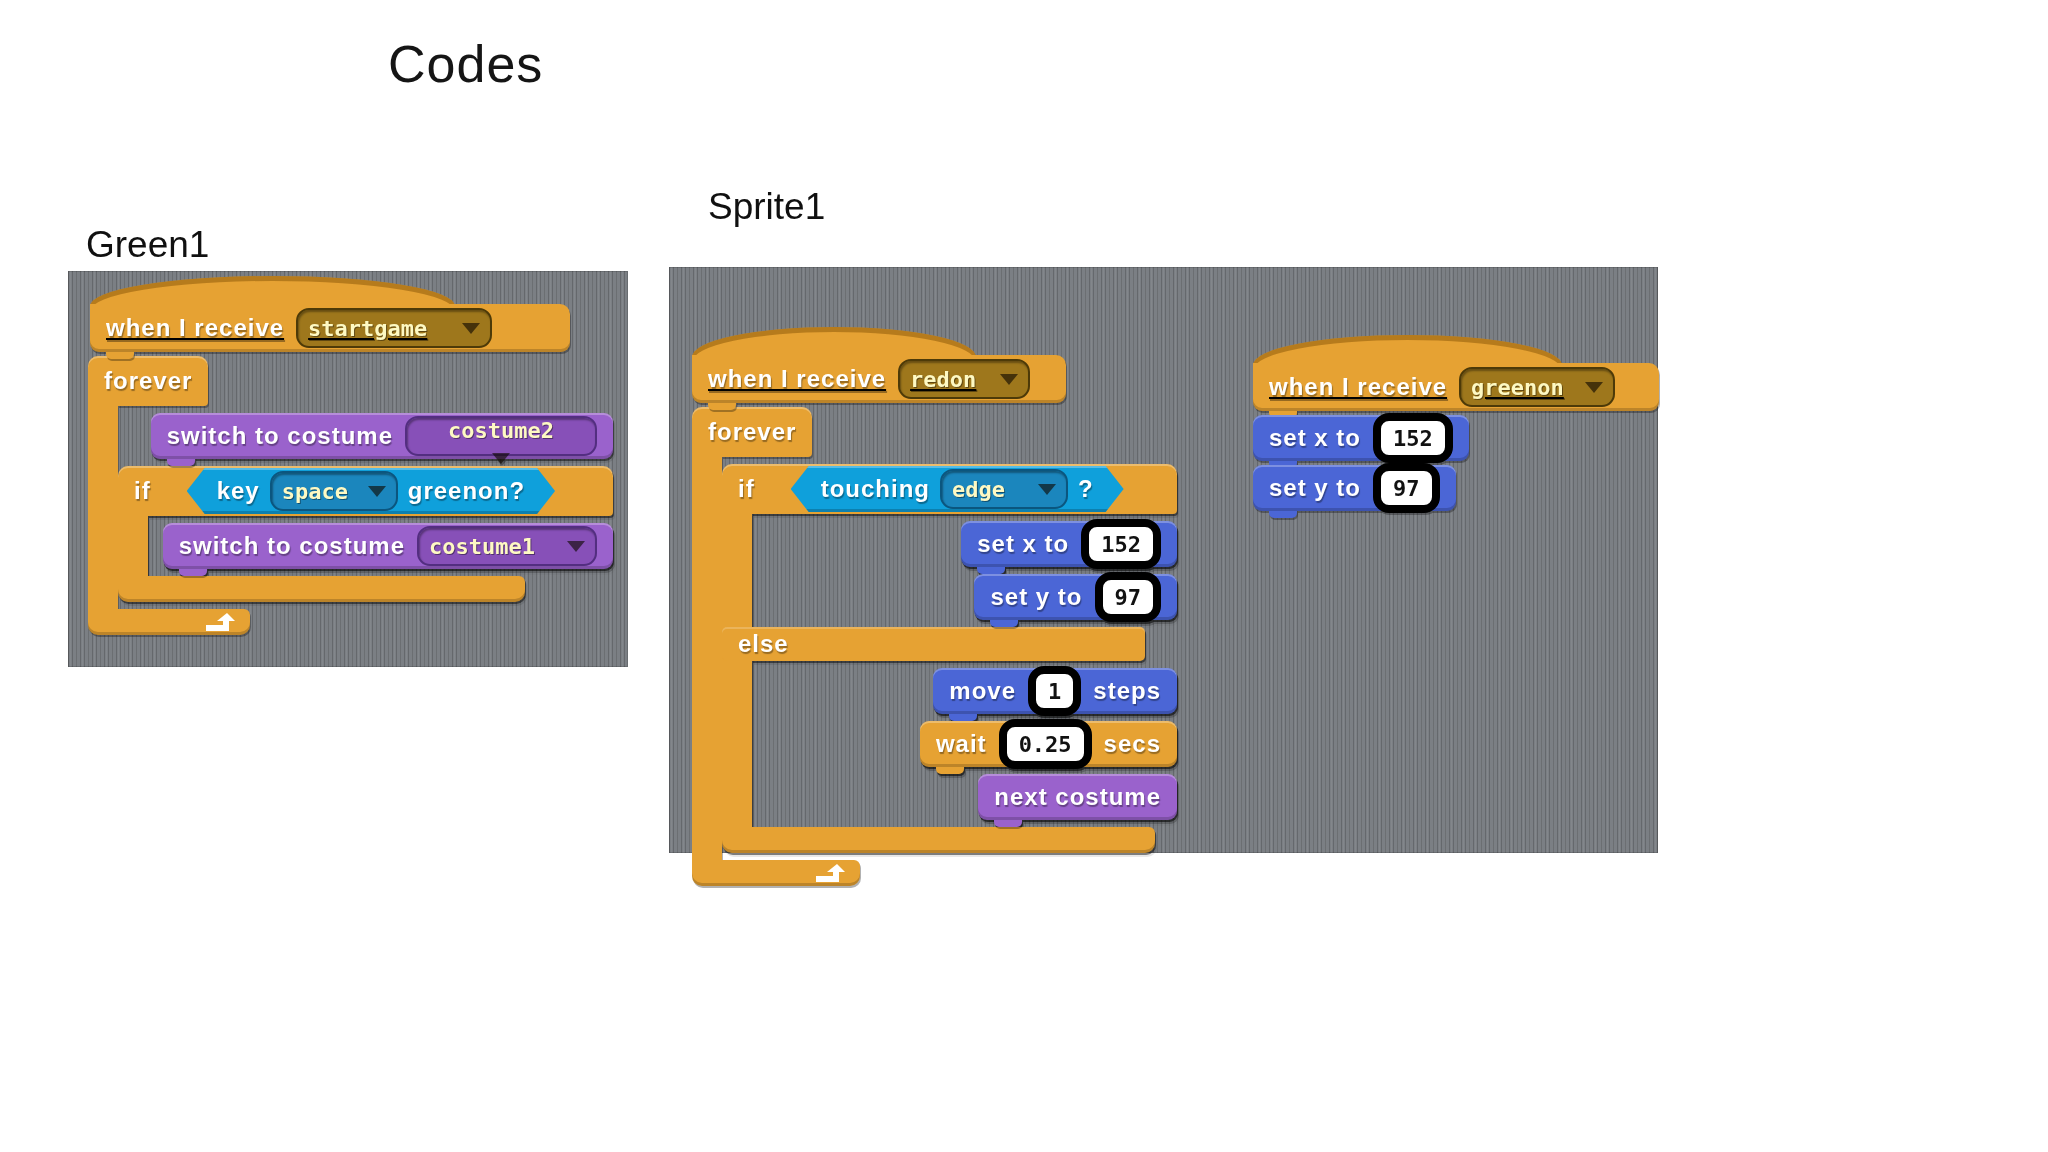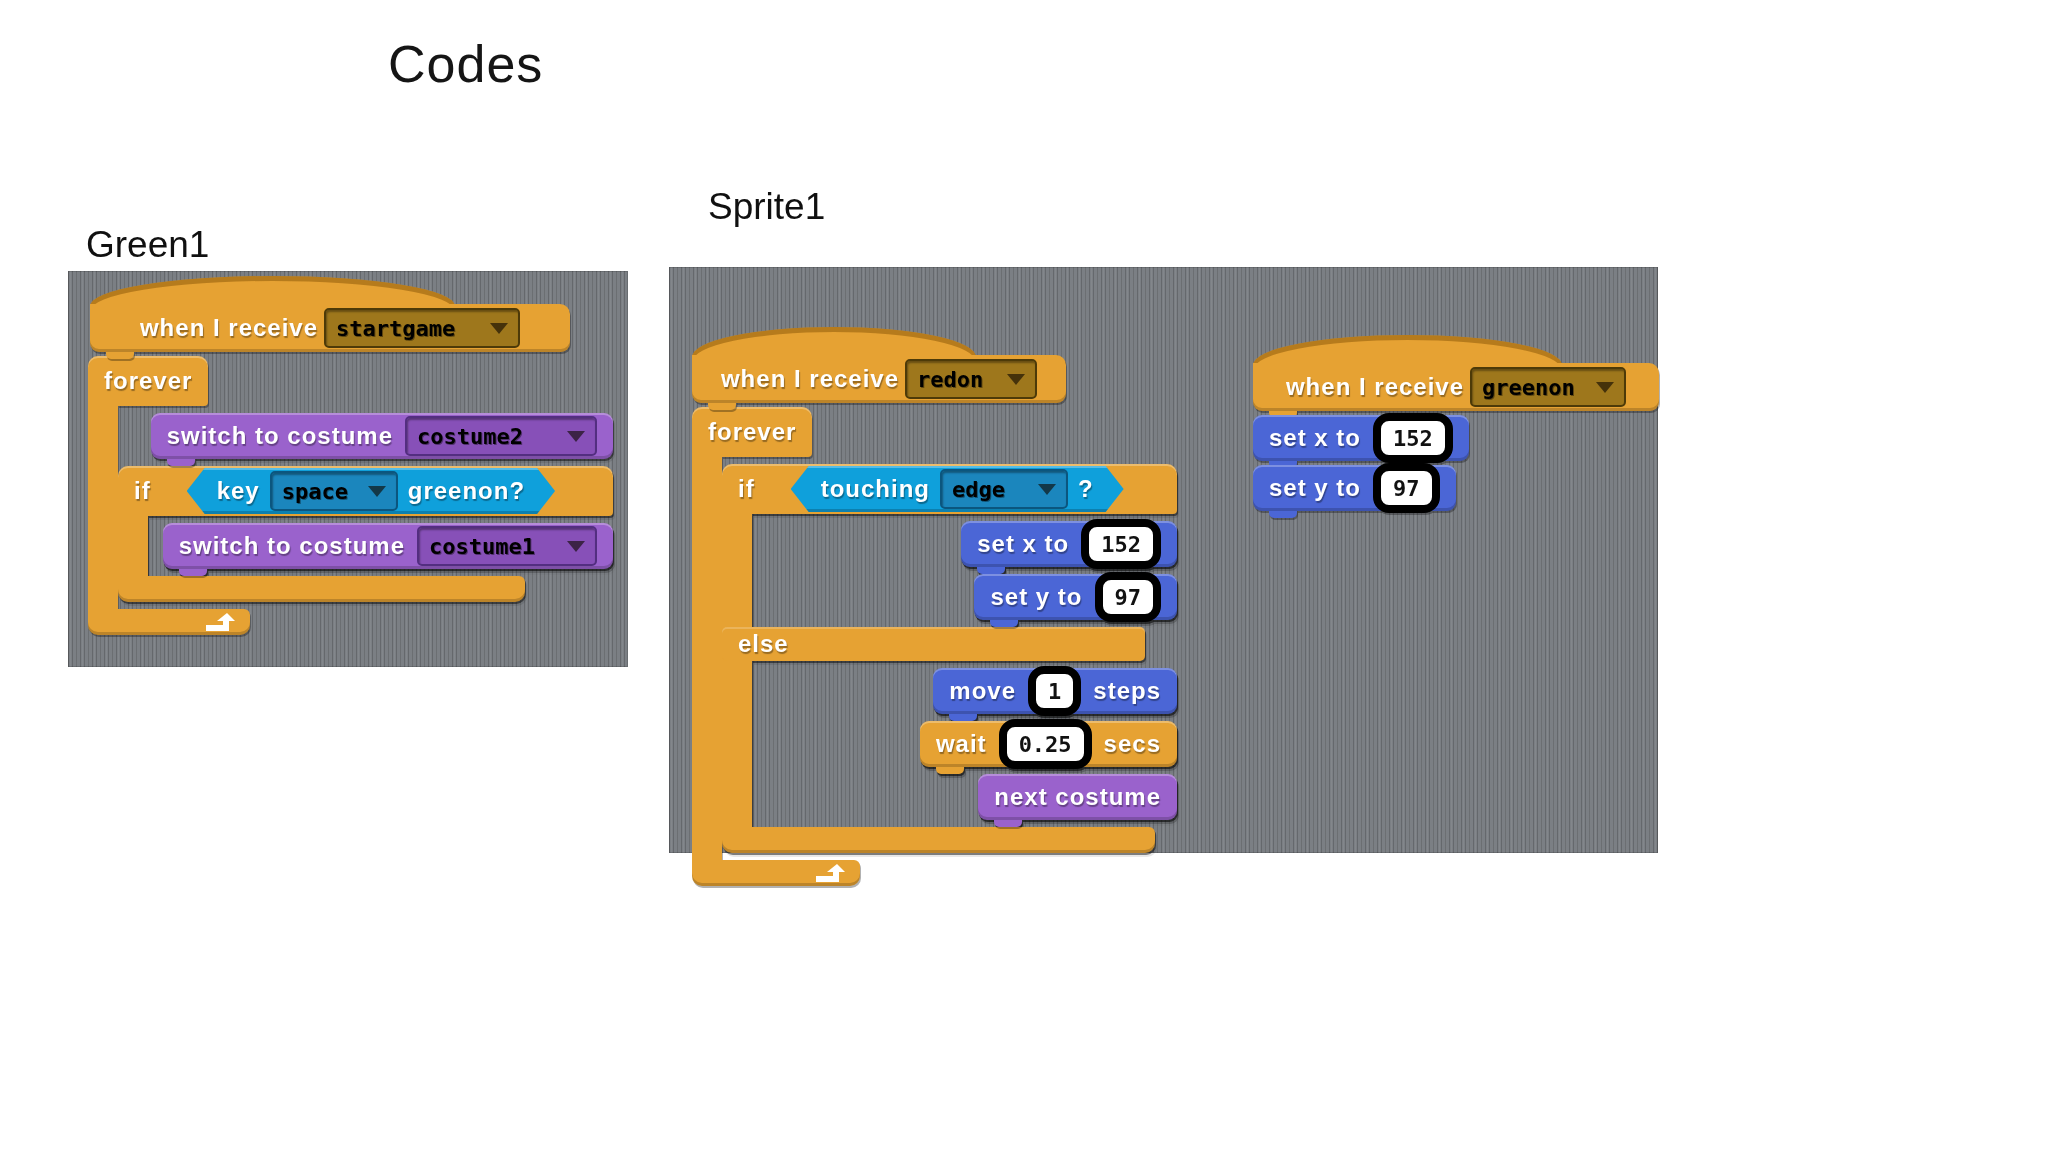--- a/index.html
+++ b/index.html
@@ -51,23 +51,24 @@
     background:var(--bg);border-radius:0 0 5px 5px;
   }
   
   .hat{position:relative;z-index:1;width:fit-content;filter:drop-shadow(1px 2px 0 rgba(0,0,0,.30));}
   .hat-dome{
     width:76%;height:30px;margin-bottom:-2px;background:var(--bg);
     border-radius:50% 50% 0 0 / 100% 100% 0 0;
     box-shadow:inset 0 5px 0 rgba(125,75,0,.45);
   }
   .hat-body{
-    position:relative;display:flex;align-items:center;justify-content:center;gap:6px;
+    position:relative;display:flex;align-items:center;justify-content:flex-start;gap:12px;
     height:48px;padding:0 16px;background:var(--bg);border-radius:0 10px 9px 9px;
     box-shadow:inset 0 -3px 0 rgba(0,0,0,.18);
+    text-decoration:underline;
   }
   .hat-body::after{
     content:"";position:absolute;left:16px;bottom:-7px;width:28px;height:7px;
     background:var(--bg);border-radius:0 0 5px 5px;
   }
   
   .cblock{position:relative;width:fit-content;filter:drop-shadow(1px 2px 0 rgba(0,0,0,.30));}
   .c-arm{position:absolute;left:0;top:36px;bottom:12px;width:30px;background:var(--bg);}
   .c-top{
     position:relative;display:flex;align-items:center;min-height:46px;padding:2px 16px;
@@ -90,22 +91,22 @@
   }
   
   .hex{
     display:flex;align-items:center;gap:10px;height:46px;padding:0 30px;background:var(--bg);
     clip-path:polygon(18px 0, calc(100% - 18px) 0, 100% 50%, calc(100% - 18px) 100%, 18px 100%, 0 50%);
     box-shadow:inset 0 2px 0 rgba(255,255,255,.3), inset 0 -3px 0 rgba(0,0,0,.2);
   }
   
   .dd{
     display:inline-flex;align-items:center;justify-content:space-between;gap:10px;
-    height:36px;padding:0 10px;border-radius:5px;
-    font-family:"DejaVu Sans Mono",monospace;font-weight:bold;font-size:22px;color:#000000;
+    height:36px;padding:0 10px;border-radius:13px;
+    font-family:"DejaVu Sans Mono",monospace;font-weight:bold;font-size:22px;color:#fef9c3;
     box-shadow:inset 1px 2px 2px rgba(0,0,0,.35);white-space:nowrap;
   }
   .dd .ddval{text-shadow:1px 1px 0 rgba(0,0,0,.4);}
   .dd-gold  {background:#9e771c;border:2px solid #4d3a08;}
   .dd-purple{background:#8750b8;border:2px solid #532e80;}
   .dd-sblue {background:#1b86bd;border:2px solid #0b567f;}
   .arr{width:0;height:0;border-left:9px solid transparent;border-right:9px solid transparent;
        border-top:11px solid rgba(15,8,0,.62);}
   
   .pill{
@@ -139,21 +140,21 @@
 
       <div class="cblock orange">
         <div class="c-arm"></div>
         <div class="c-top">
           <span class="blabel">forever</span>
         </div>
         <div class="c-body">
 
           <div class="stack purple">
             <span class="blabel">switch to costume</span>
-            <span class="dd dd-purple" style="min-width:168px;">
+            <span class="dd dd-purple" style="min-width:168px;flex-direction:column;">
               <span class="ddval">costume2</span>
               <span class="arr"></span>
             </span>
           </div>
 
           <div class="cblock orange">
             <div class="c-arm"></div>
             <div class="c-top" style="min-width:463px;">
               <span class="blabel">if</span>
               <div class="hex sblue">

